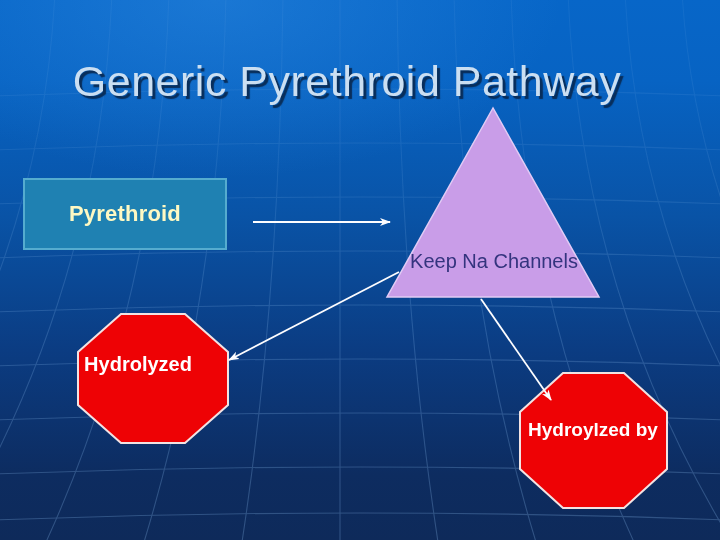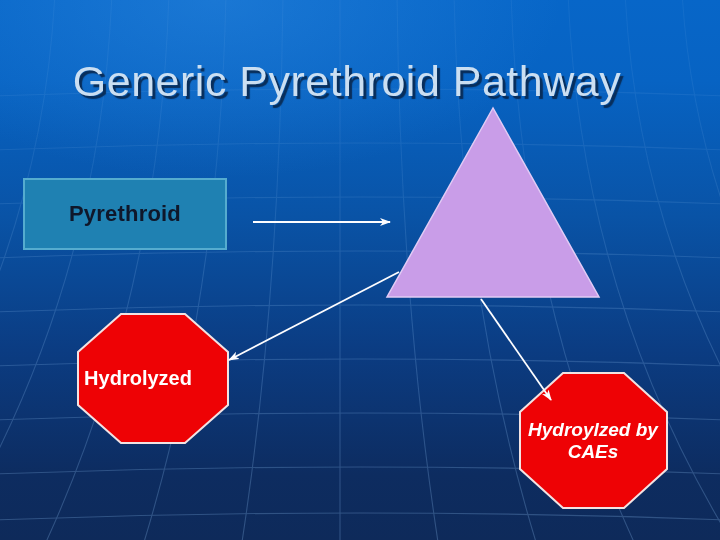--- a/index.html
+++ b/index.html
@@ -31,21 +31,21 @@
     position:absolute;left:23px;top:178px;width:204px;height:72px;
     box-sizing:border-box;border:2px solid;
     display:flex;align-items:center;justify-content:center;
   }
   .pyr-label{font-size:22px;font-weight:700;letter-spacing:0.2px;}
   .tri-label{
     position:absolute;left:383px;top:250px;width:222px;
     text-align:center;font-size:20px;line-height:23px;font-weight:400;
   }
   .oct-label{position:absolute;text-align:center;font-weight:700;}
-  .oct-label-left{left:57px;top:364px;width:162px;font-size:20px;line-height:28px;}
+  .oct-label-left{left:57px;top:350px;width:162px;font-size:20px;line-height:28px;}
   .oct-label-right{left:513px;top:419px;width:160px;font-size:19px;line-height:22px;}
 </style>
 </head>
 <body>
 
 <div class="slide">
 
   <svg class="bg-grid" viewBox="0 0 720 540" aria-hidden="true">
     <g opacity="0.28" stroke="#8CBCEE">
       <path d="M -2 -8 Q -20 300 -260 555"></path>
@@ -89,28 +89,28 @@
     <polygon points="563,373 624,373 667,412 667,469 624,508 563,508 520,469 520,412" stroke-width="2" stroke="#F2E3E3" fill="#EE0205"></polygon>
 
     <line x1="253" y1="222" x2="390" y2="222" stroke-width="1.8" marker-end="url(#ah)" stroke="#FDFDFF"></line>
 
     <line x1="399" y1="272" x2="229" y2="360" stroke-width="1.8" marker-end="url(#ah)" stroke="#FDFDFF"></line>
 
     <line x1="481" y1="299" x2="551" y2="400" stroke-width="1.8" marker-end="url(#ah)" stroke="#FDFDFF"></line>
   </svg>
 
   <div class="pyr-box" style="border-color: rgb(85, 172, 207); background-color: rgb(31, 129, 178);">
-    <span class="pyr-label" style="color: #0f172a;">Pyrethroid</span>
+    <span class="pyr-label" style="color: #fef9c3;">Pyrethroid</span>
   </div>
 
   <div class="tri-label" style="color: rgb(52, 52, 126);">
+    <div>Keep Na Channels</div>
   </div>
 
   <div class="oct-label oct-label-left" style="color: rgb(255, 255, 255);">
     <div>Hydrolyzed</div>
   </div>
 
-  <div class="oct-label oct-label-right" style="color: rgb(255, 255, 255); font-style: italic;">
+  <div class="oct-label oct-label-right" style="color: rgb(255, 255, 255);">
     <div>Hydroylzed by</div>
-    <div>CAEs</div>
   </div>
 
 </div>
 
 </body></html>

